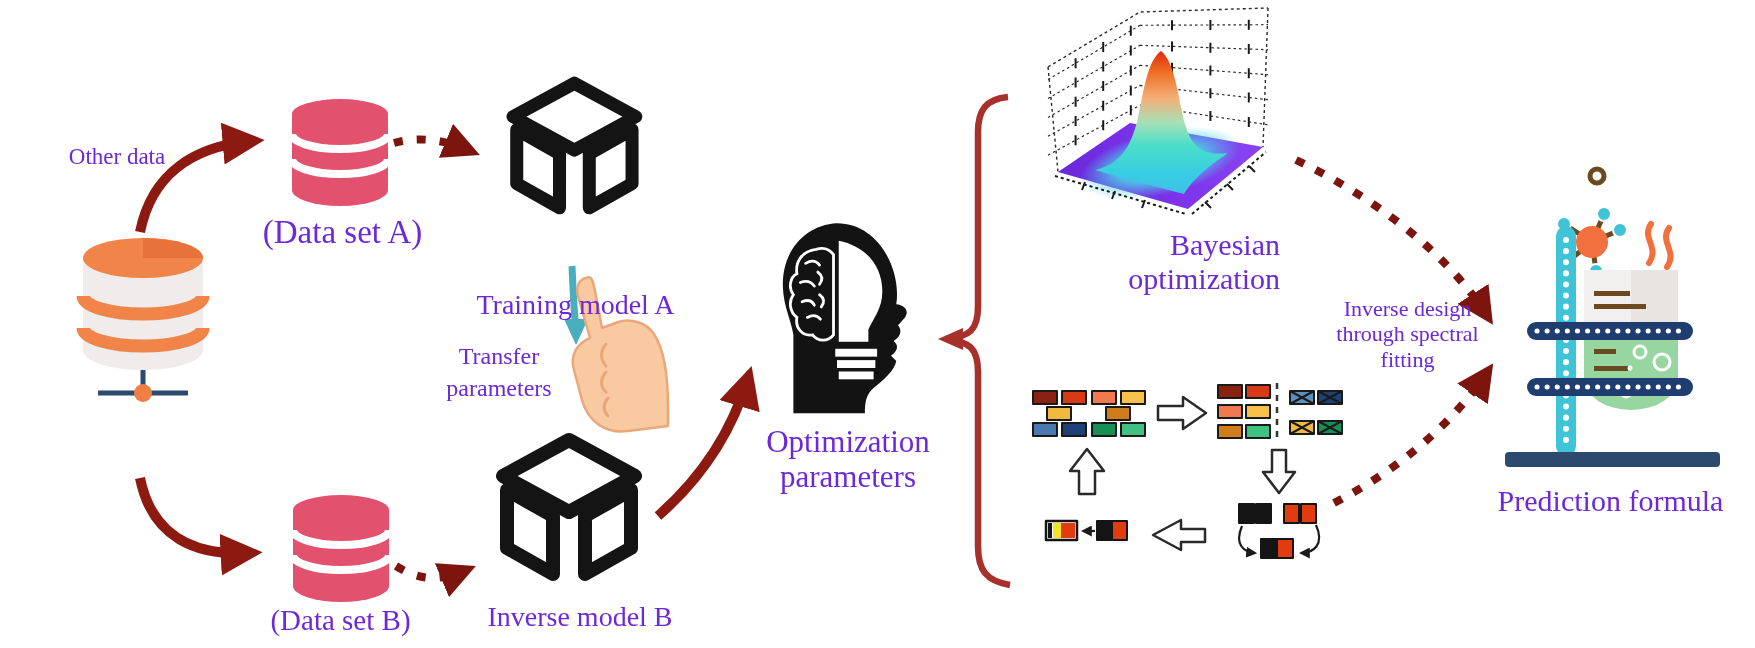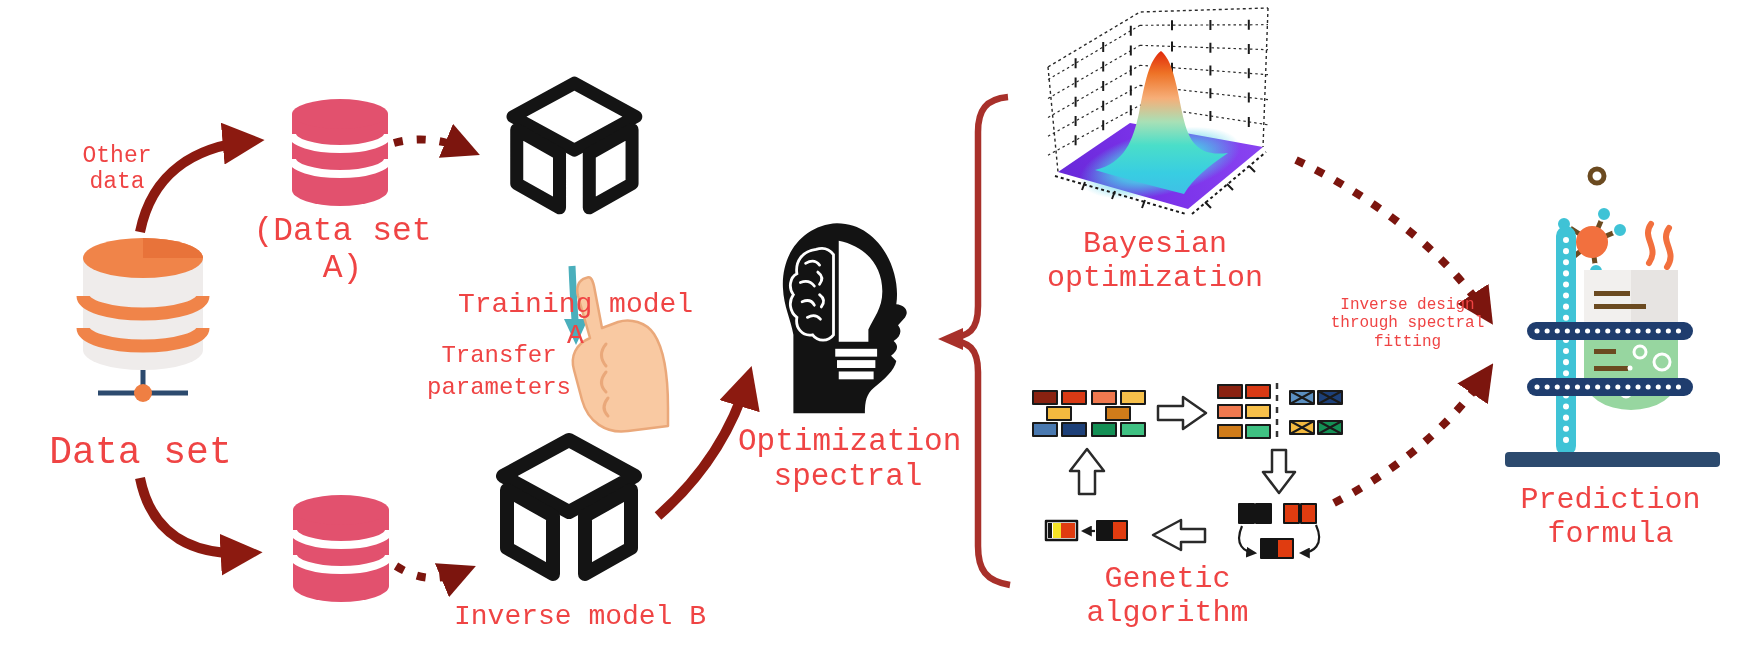--- a/index.html
+++ b/index.html
@@ -1,20 +1,20 @@
 <!DOCTYPE html>
 <html><head>
 <meta charset="utf-8">
 <style>
   html,body{margin:0;padding:0;background:#fff;}
   #stage{position:relative;width:1755px;height:648px;background:#ffffff;overflow:hidden;
          font-family:"Liberation Sans",sans-serif;color:#1d1d1d;}
   #stage svg{position:absolute;left:0;top:0;}
-  .lbl{position:absolute;text-align:center;line-height:1.12;color:#ef4444;
-       font-family:Liberation Mono, monospace;}
+  .lbl{position:absolute;text-align:center;line-height:1.12;color:#6d28d9;
+       font-family:Liberation Serif, serif;}
 </style>
 </head>
 <body>
 
 <div id="stage">
 
 <svg width="1755" height="648" viewBox="0 0 1755 648">
   <defs>
     <marker id="mA" markerUnits="strokeWidth" markerWidth="4.2" markerHeight="4.2" viewBox="0 0 10 10" refX="7" refY="5" orient="auto">
       <path d="M0 0 L10 5 L0 10 Z" fill="#8c1a10"></path>
@@ -232,24 +232,23 @@
       <rect x="1527" y="322" width="166" height="18" rx="9" fill="#1f3d6e"></rect>
       <line x1="1537" y1="331" x2="1683" y2="331" stroke="#fff" stroke-width="5" stroke-dasharray="0.1 10" stroke-linecap="round"></line>
       <rect x="1527" y="378" width="166" height="18" rx="9" fill="#1f3d6e"></rect>
       <line x1="1537" y1="387" x2="1683" y2="387" stroke="#fff" stroke-width="5" stroke-dasharray="0.1 10" stroke-linecap="round"></line>
     </g>
     <rect x="1505" y="452" width="215" height="15" rx="4" fill="#2c4a6e"></rect>
   </g>
 </svg>
 
 <div class="lbl" style="left:52px;top:144px;width:130px;font-size:23px;">Other data</div>
-<div class="lbl" style="left:48px;top:432px;width:185px;font-size:38px;">Data set</div>
 <div class="lbl" style="left:240px;top:214px;width:205px;font-size:33px;">(Data set A)</div>
+<div class="lbl" style="left:238px;top:604px;width:205px;font-size:29px;">(Data set B)</div>
 <div class="lbl" style="left:448px;top:241px;width:255px;font-size:28px;margin-top:48px;">Training model A</div>
 <div class="lbl" style="left:450px;top:601px;width:260px;font-size:28px;">Inverse model B</div>
 <div class="lbl" style="left:424px;top:340px;width:150px;font-size:24px;line-height:1.35;">Transfer parameters</div>
-<div class="lbl" style="left:738px;top:425px;width:220px;font-size:31px;">Optimization spectral</div>
-<div class="lbl" style="left:1030px;top:228px;width:250px;font-size:30px;">Bayesian optimization</div>
-<div class="lbl" style="left:1055px;top:563px;width:225px;font-size:30px;">Genetic algorithm</div>
-<div class="lbl" style="left:1310px;top:296px;width:195px;font-size:16px;line-height:1.15;">Inverse design through spectral fitting</div>
+<div class="lbl" style="left:738px;top:425px;width:220px;font-size:31px;">Optimization parameters</div>
+<div class="lbl" style="left:1030px;top:228px;width:250px;font-size:30px;text-align:right;">Bayesian optimization</div>
+<div class="lbl" style="left:1310px;top:296px;width:195px;font-size:22px;line-height:1.15;">Inverse design through spectral fitting</div>
 <div class="lbl" style="left:1468px;top:484px;width:285px;font-size:30px;text-align:center;">Prediction formula</div>
 
 </div>
 
 </body></html>

